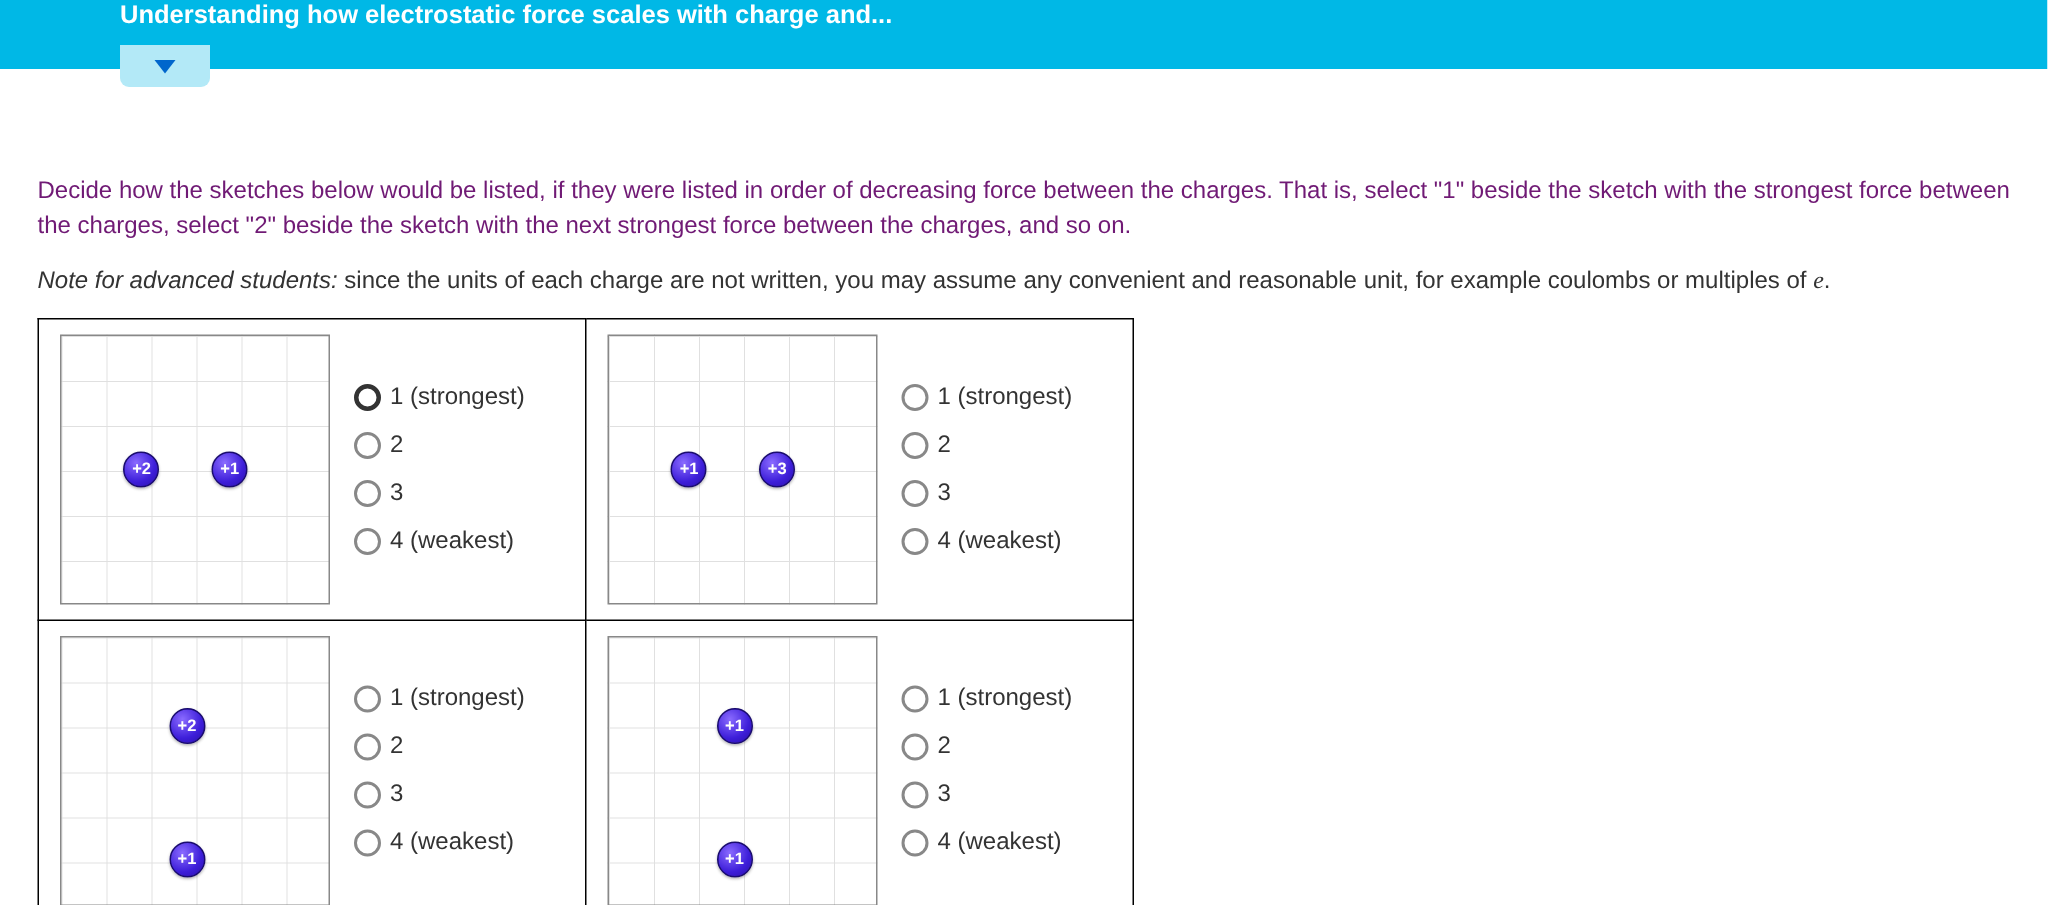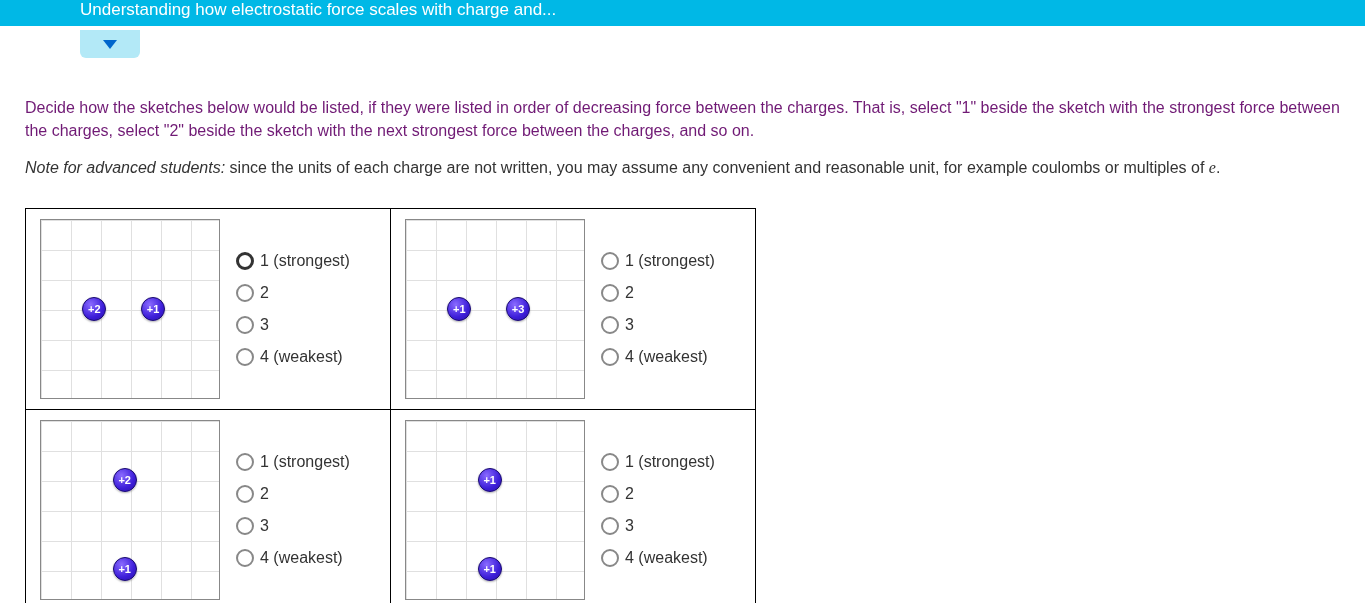--- a/index.html
+++ b/index.html
@@ -4,27 +4,27 @@
   <style>
     * { box-sizing: border-box; margin: 0; padding: 0; }
     body {
       font-family: -apple-system, BlinkMacSystemFont, "Segoe UI", Arial, sans-serif;
       font-size: 16px;
       color: #333;
       background: #fff;
     }
     .header-bar {
       background: #00b8e6;
-      height: 26px;
+      height: 46px;
       color: #fff;
       display: flex;
       align-items: flex-start;
       padding: 0 8px 0 80px;
       font-size: 17px;
-      font-weight: 400;
+      font-weight: 700;
     }
     .header-title { padding-top: 0; }
     .dropdown-tab {
       position: absolute;
       top: 30px;
       left: 80px;
       width: 60px;
       height: 28px;
       background: #b3e9f7;
       border-radius: 0 0 6px 6px;
@@ -45,21 +45,21 @@
     .instructions {
       font-size: 16px;
       line-height: 1.45;
       color: #701a75;
       margin-bottom: 14px;
     }
     .note {
       font-size: 16px;
       line-height: 1.5;
       color: #333;
-      margin-bottom: 28px;
+      margin-bottom: 12px;
     }
     .note em { font-style: italic; }
     .var-e { font-style: italic; font-family: Georgia, serif; }
     .grid-table {
       border-collapse: collapse;
     }
     .grid-table td {
       border: 1px solid #000;
       padding: 0;
       vertical-align: top;

